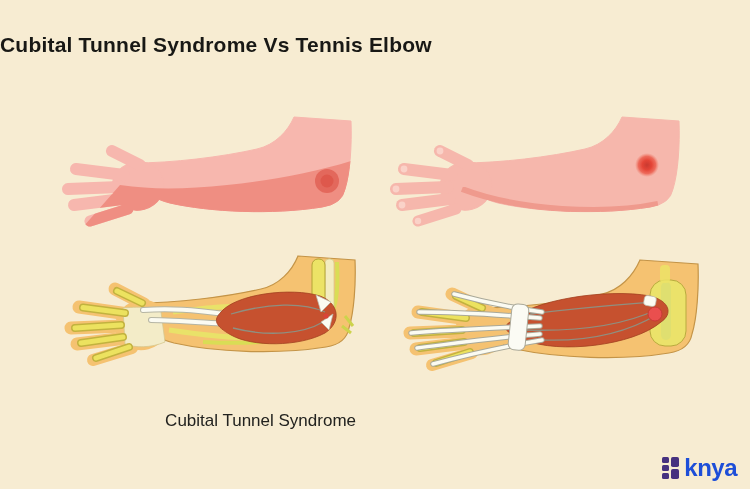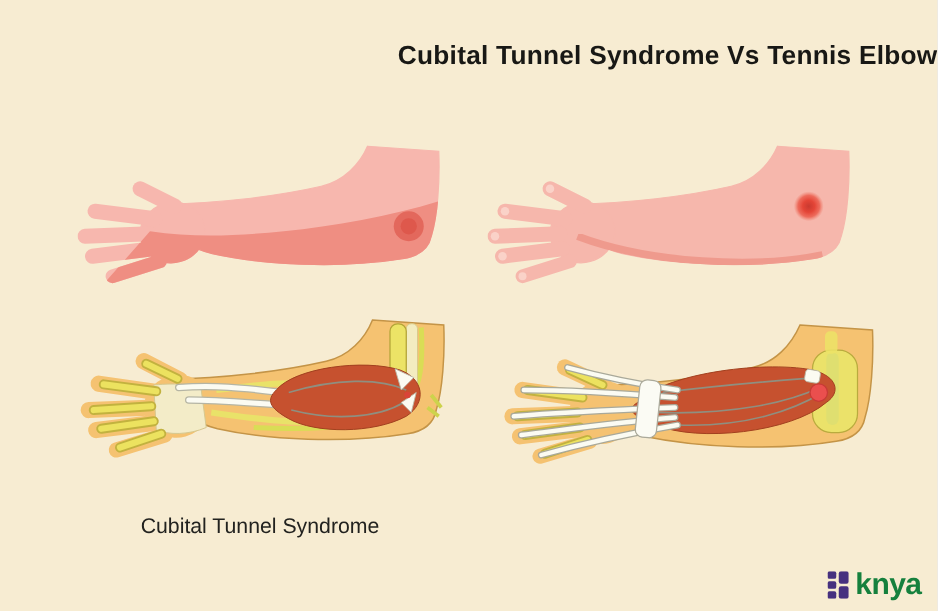--- a/index.html
+++ b/index.html
@@ -2,36 +2,36 @@
 <html><head>
 <meta charset="utf-8">
 <style>
   html,body{margin:0;padding:0;background:#e9e9e9;}
   .canvas{
     position:relative;width:750px;height:489px;overflow:hidden;
     background:#f7ecd2;
     font-family:"Liberation Sans", sans-serif;
   }
   .title{
-    position:absolute;left:0;right:0;top:33px;text-align:right;
+    position:absolute;left:0;right:0;top:33px;text-align:left;
     font-size:21px;font-weight:700;color:#181815;letter-spacing:.2px;
   }
   .ill{position:absolute;}
   .caption{
-    position:absolute;top:411px;text-align:center;
+    position:absolute;top:411px;text-align:right;
     font-size:17px;font-weight:400;color:#22221f;
   }
   .caption.left{left:60px;width:296px;}
   .caption.right{left:390px;width:296px;}
   .logo{
     position:absolute;right:13px;bottom:9px;
     display:flex;align-items:center;gap:5px;
   }
   .logo-text{
-    font-size:24px;font-weight:700;color:#15803d;letter-spacing:-.5px;line-height:1;
+    font-size:24px;font-weight:700;color:#1d4ed8;letter-spacing:-.5px;line-height:1;
   }
 </style>
 </head>
 <body>
 
 <div class="canvas">
 
   <div class="title">Cubital Tunnel Syndrome Vs Tennis Elbow</div>
 
   <svg class="ill" style="left:62px;top:113px" width="290" height="122" viewBox="0 0 290 122" aria-hidden="true">

